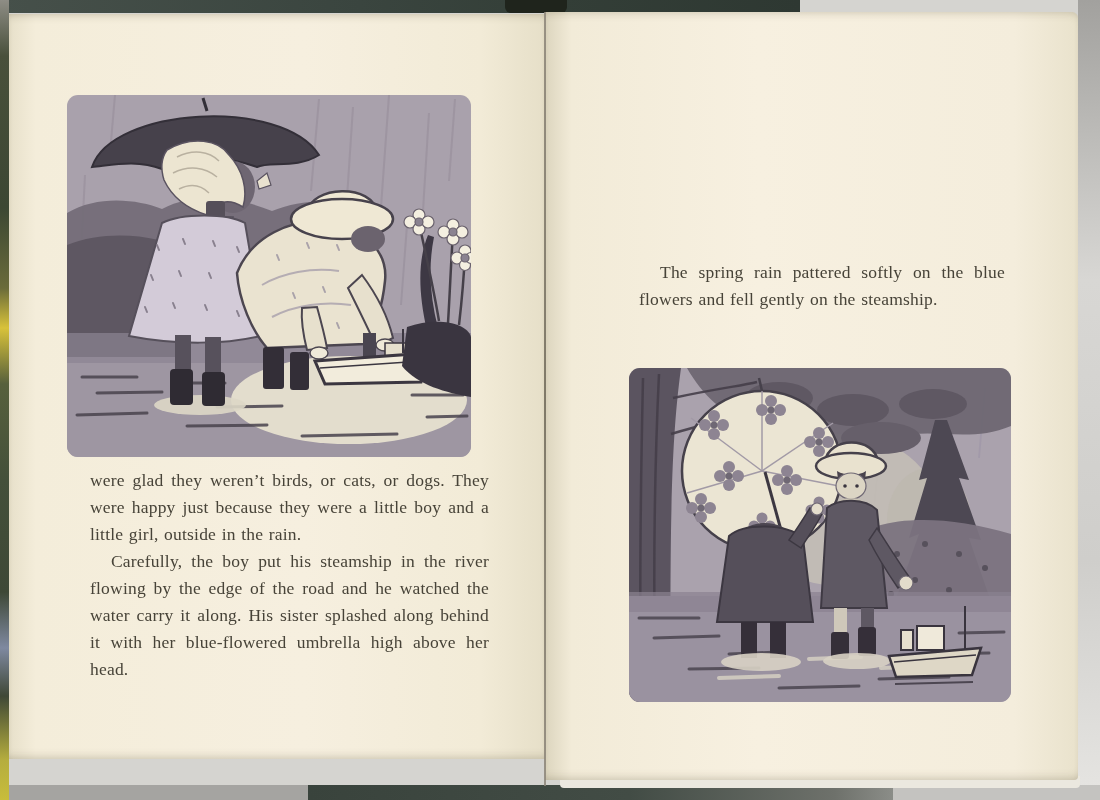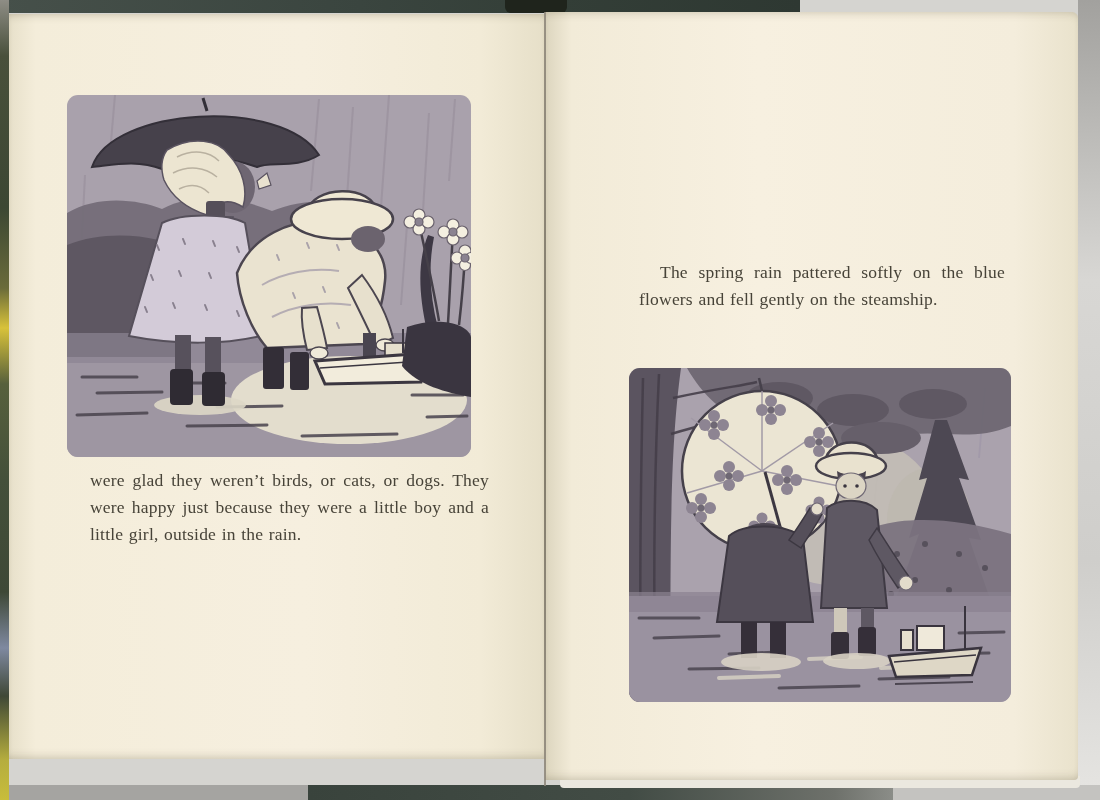--- a/index.html
+++ b/index.html
@@ -190,20 +190,21 @@
               <circle cx="404" cy="163" r="5.5"></circle>
                 <circle cx="398" cy="163" r="4" fill="#8a8290"></circle>
             </g>
             <path d="M340,232 C368,222 400,227 404,242 L404,302 C380,298 350,290 335,271 Z" fill="#3a3540"></path>
           </g>
         </g>
       </svg>
     </div>
     <div class="story text-left">
       <p>were glad they weren’t birds, or cats, or dogs. They were happy just because they were a little boy and a little girl, outside in the rain.</p>
+      <p class="indent">Carefully, the boy put his steamship in the river flowing by the edge of the road and he watched the water carry it along. His sister splashed along behind it with her blue-flowered umbrella high above her head.</p>
     </div>
   </div>
 
   <div class="page page-right">
     <div class="story text-right">
       <p>The spring rain pattered softly on the blue flowers and fell gently on the steamship.</p>
     </div>
     <div class="figure fig-right">
       <svg viewBox="0 0 382 334" width="382" height="334" role="img" aria-label="Girl with flowered umbrella and boy in raincoat wading near a toy steamship in the rain">
         <defs>

